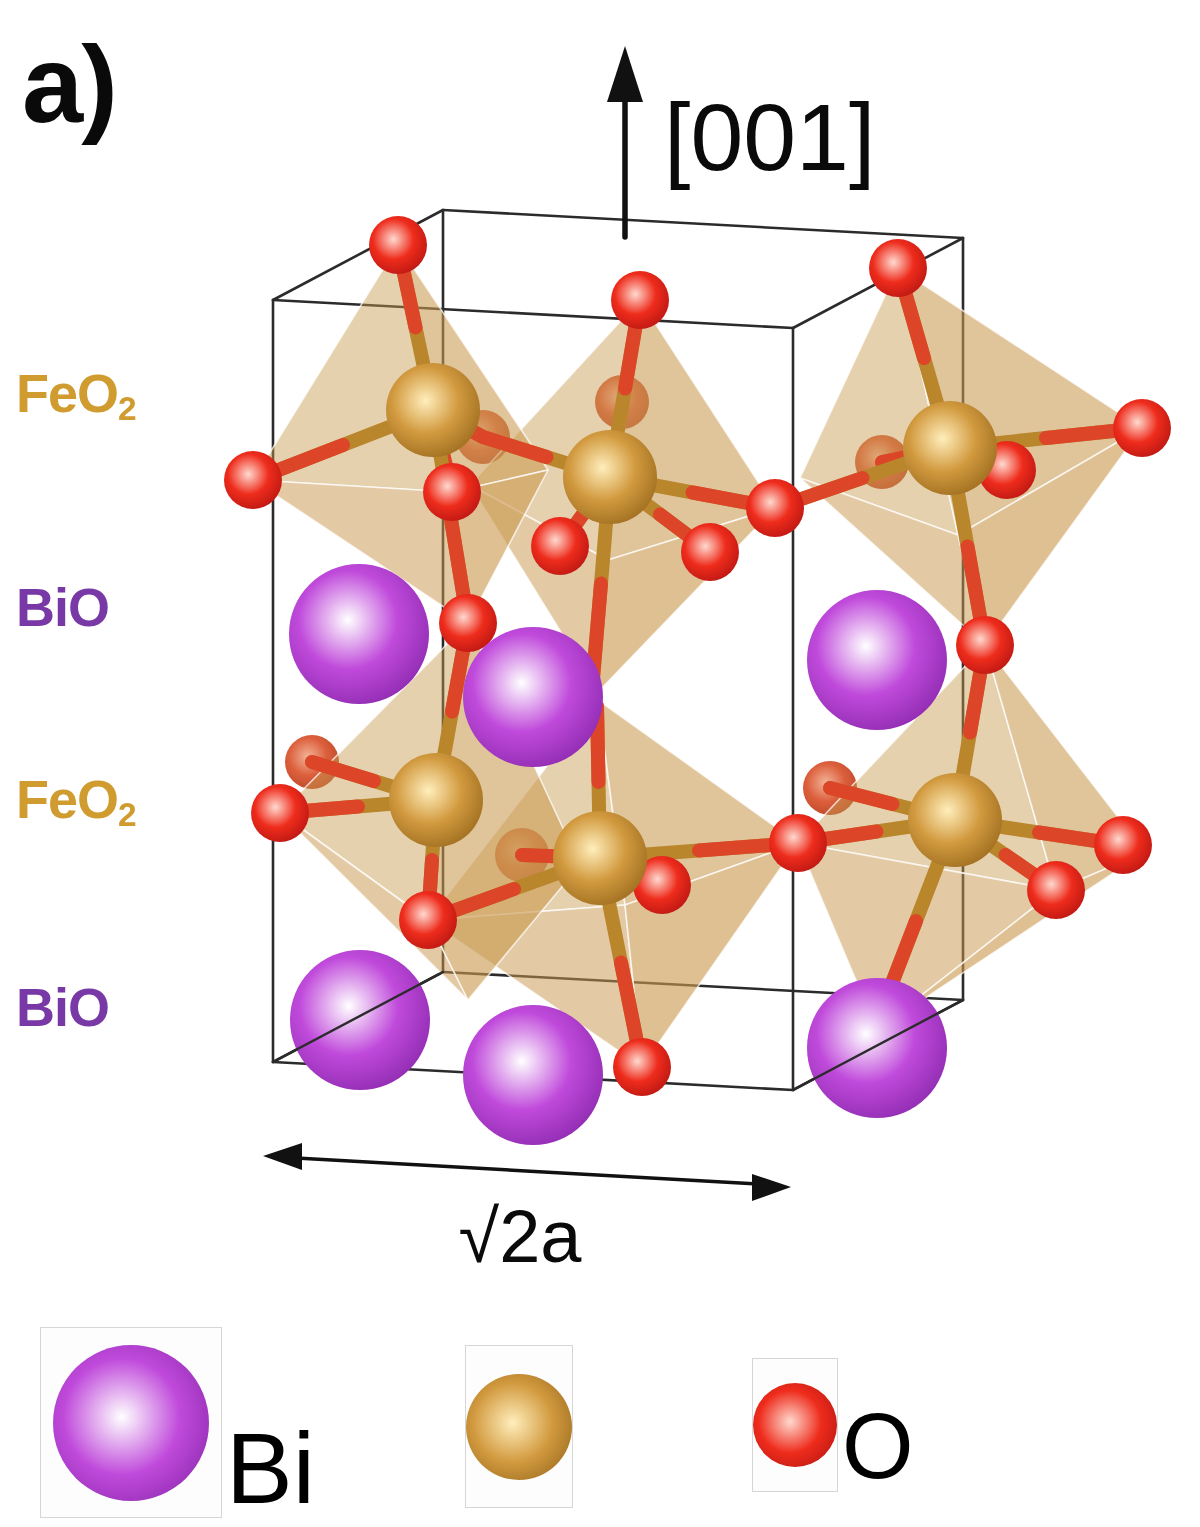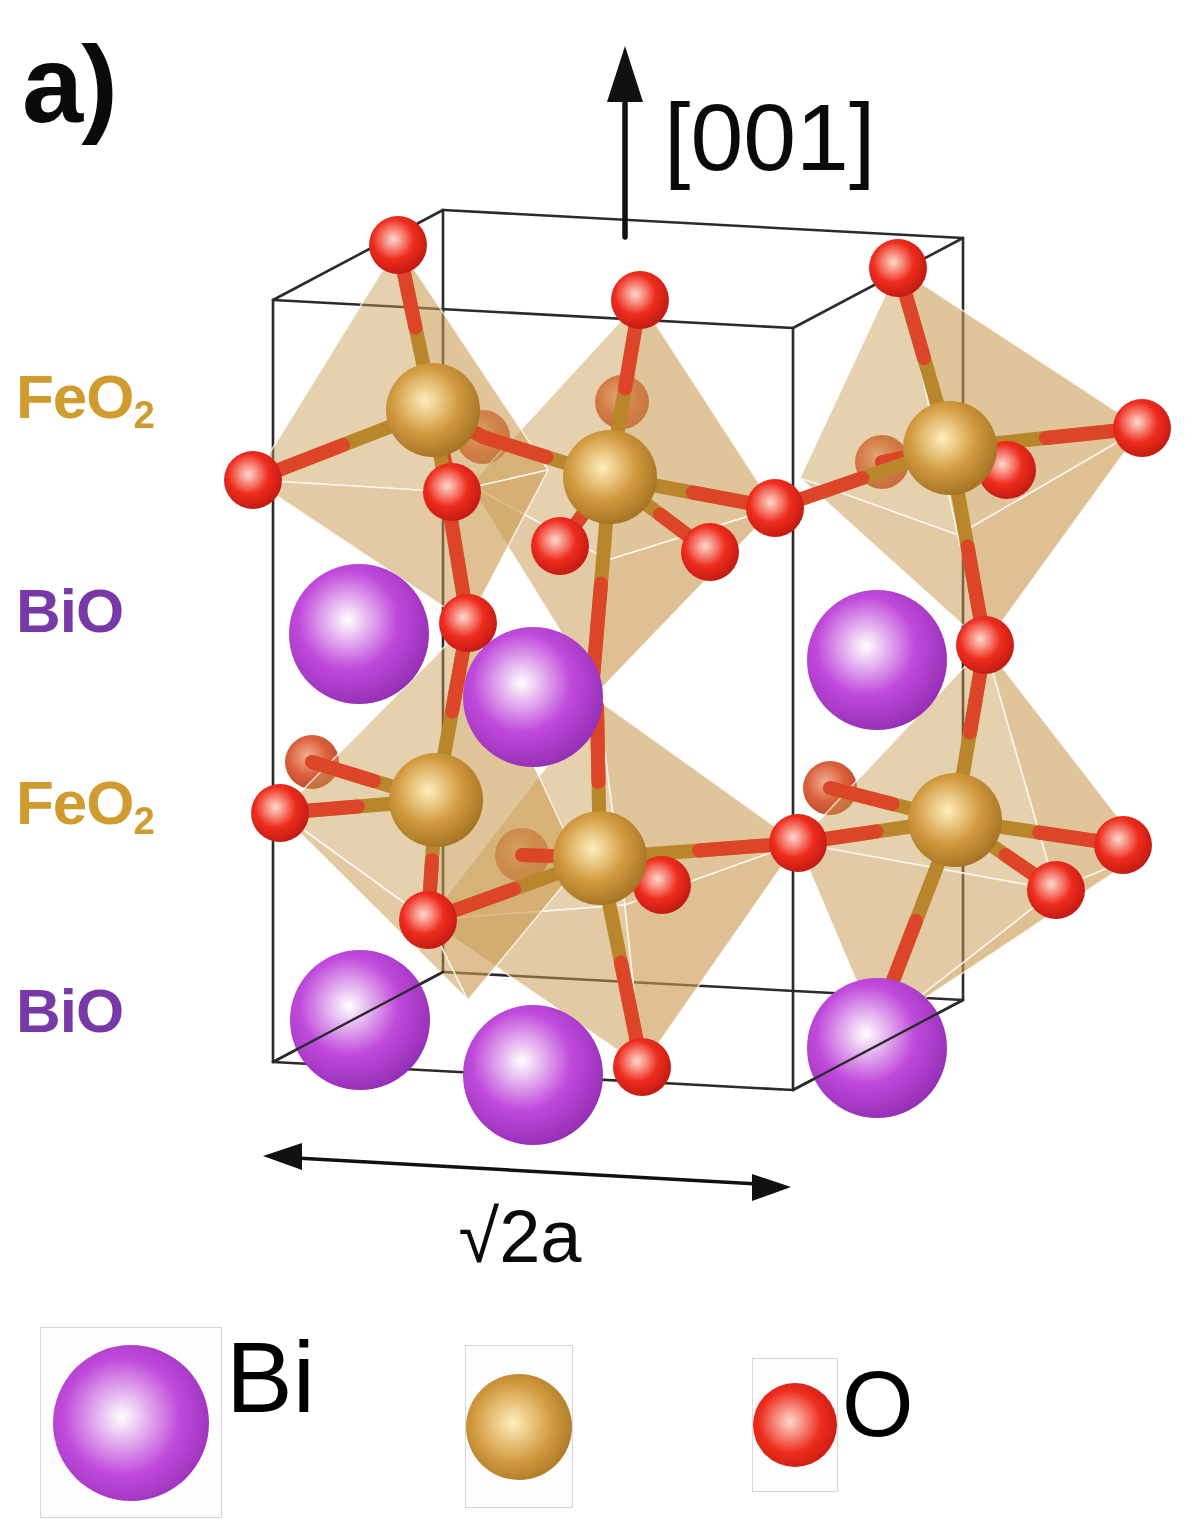--- a/index.html
+++ b/index.html
@@ -6,29 +6,29 @@
   #stage{
     position:relative;width:1200px;height:1527px;background:#ffffff;overflow:hidden;
     font-family:"Liberation Sans", sans-serif;
   }
   #structure-svg{position:absolute;left:0;top:0;}
   .fig-label{
     position:absolute;left:22px;top:20px;font-size:110px;font-weight:bold;color:#0a0a0a;
     letter-spacing:-2px;
   }
   .layer-label{
-    position:absolute;left:16px;font-size:62px;font-weight:bold;letter-spacing:-1px;line-height:1;
+    position:absolute;left:16px;font-size:54px;font-weight:bold;letter-spacing:-1px;line-height:1;
   }
   .layer-label sub{font-size:0.62em;vertical-align:-0.25em;}
   .layer-0{top:366px;}
   .layer-1{top:580px;}
   .layer-2{top:772px;}
   .layer-3{top:980px;}
   .legend{position:absolute;left:0;top:0;width:100%;height:100%;pointer-events:none;}
-  .legend-item{position:absolute;display:flex;align-items:flex-start;}
+  .legend-item{position:absolute;display:flex;align-items:flex-end;}
   .legend-box{
     background:#fdfdfd;border:1px solid #d6d6d6;display:flex;align-items:center;justify-content:center;
     box-sizing:border-box;
   }
   .legend-sphere{border-radius:50%;}
   .legend-label{color:#000;margin-left:4px;line-height:1;}
   .li-bi{left:40px;top:1327px;}
   .li-bi .legend-box{width:182px;height:191px;}
   .li-bi .legend-sphere{width:156px;height:156px;}
   .li-bi .legend-label{font-size:100px;}

